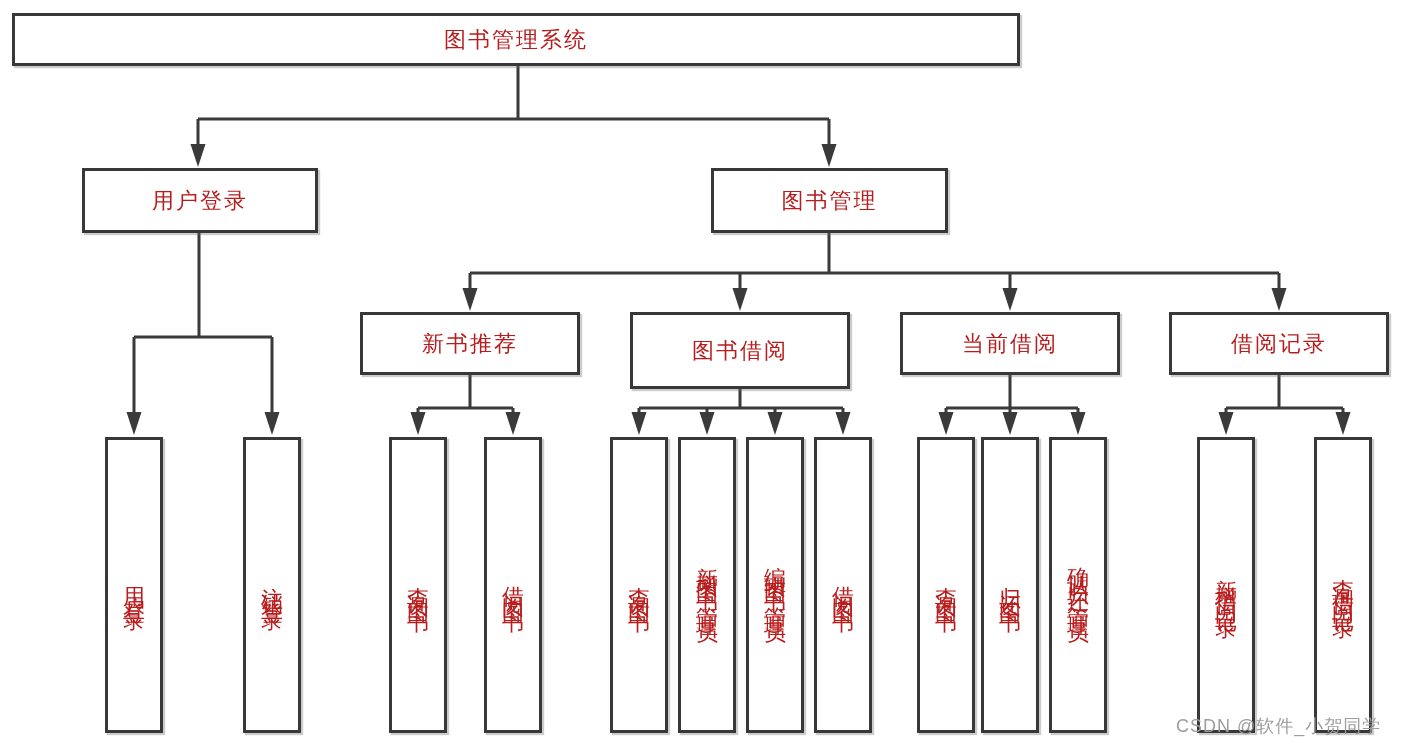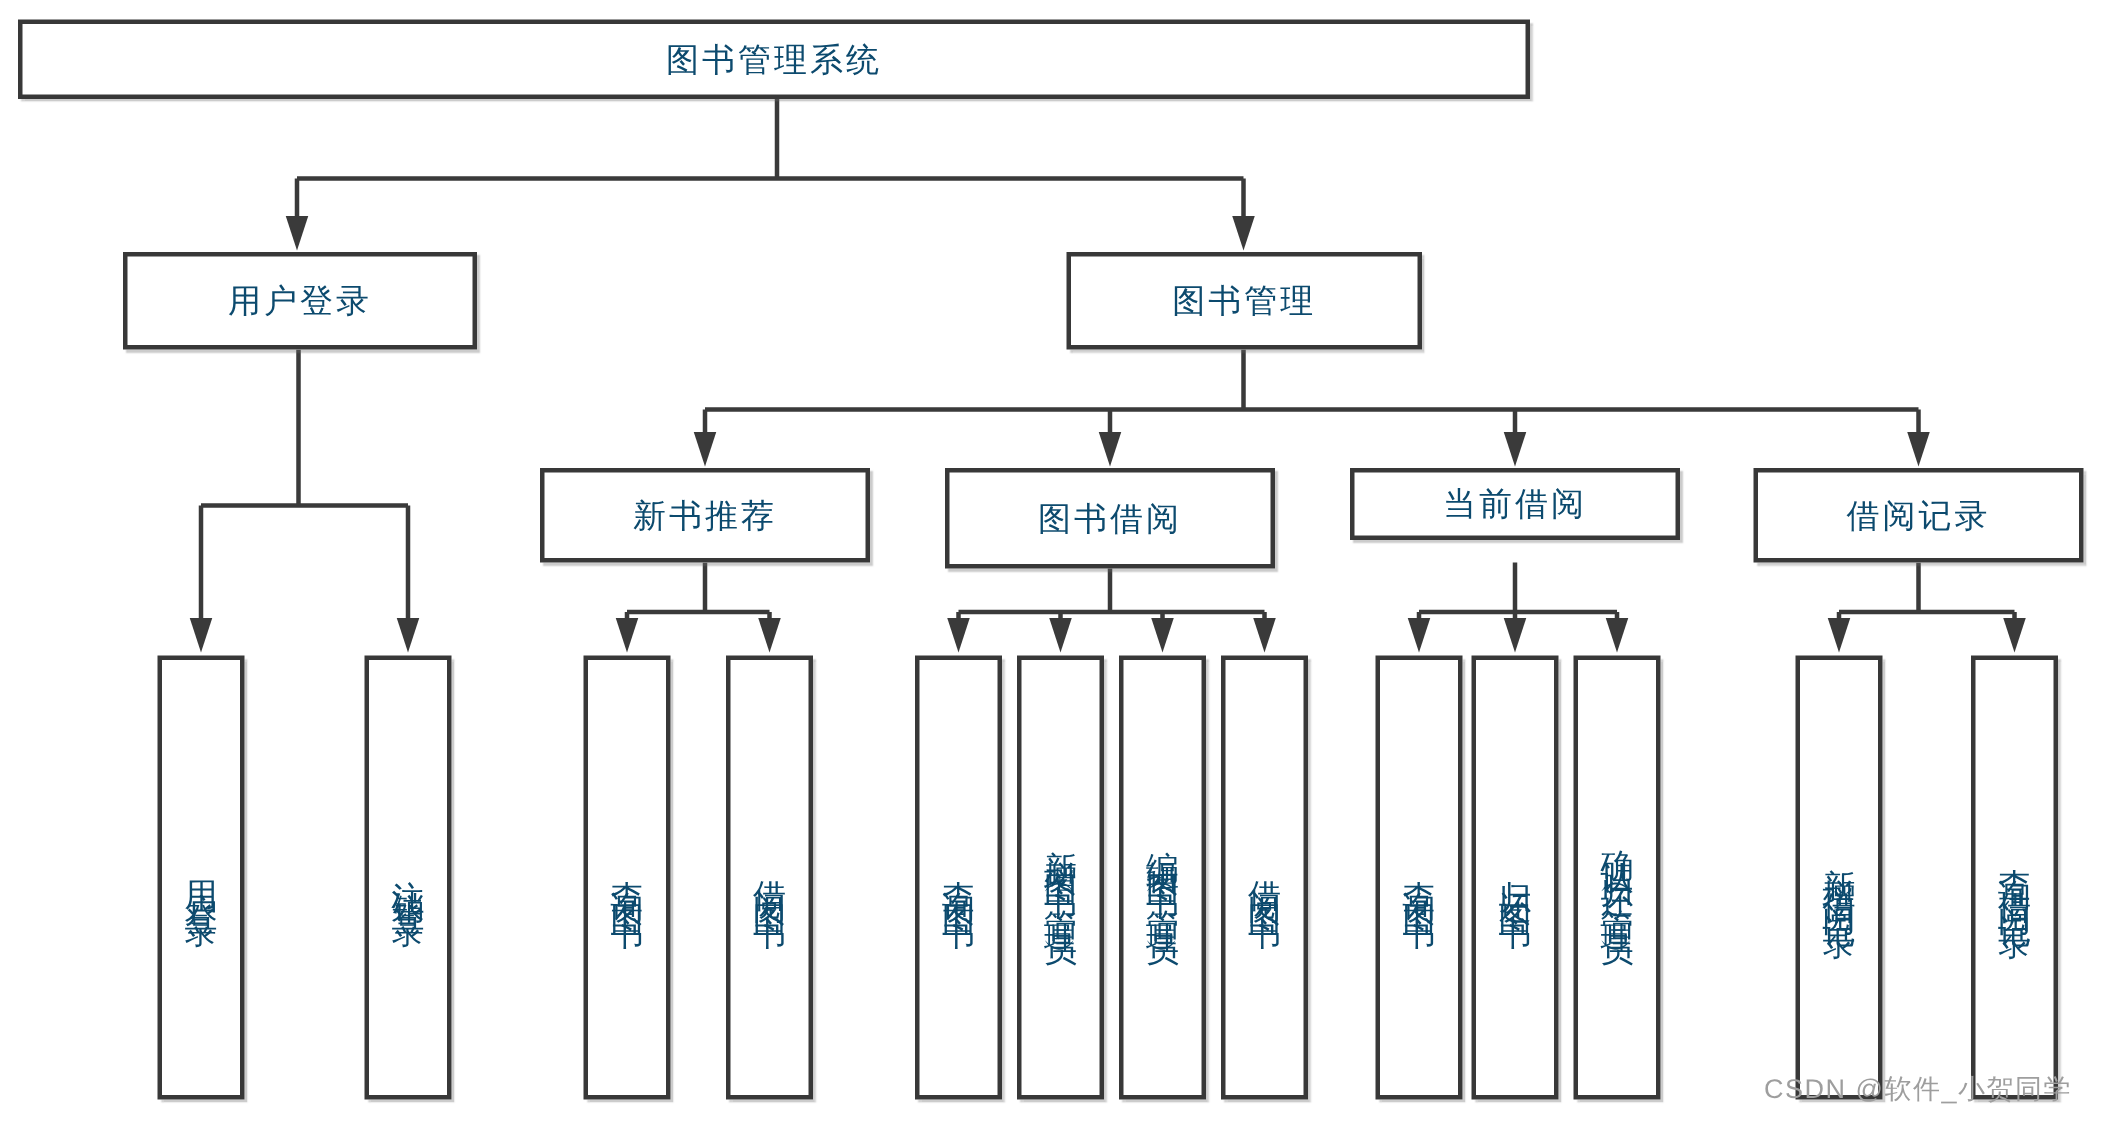--- a/index.html
+++ b/index.html
@@ -23,21 +23,21 @@
   }
   .node {
     position: absolute;
     box-sizing: border-box;
     background: #ffffff;
     border: 3px solid #383838;
     box-shadow: 2px 2px 1px rgba(110,110,110,0.35);
     display: flex;
     align-items: center;
     justify-content: center;
-    color: #0c4a6e;
+    color: #b91c1c;
     font-size: 22px;
   }
   .node.h span {
     letter-spacing: 2px;
     white-space: nowrap;
   }
   .node.v span {
     writing-mode: vertical-rl;
     text-orientation: mixed;
     letter-spacing: 8px;
@@ -115,24 +115,24 @@
   <div class="node h" style="left:82px; top:168px; width:236px; height:65px;">
     <span>用户登录</span>
   </div>
   <div class="node h" style="left:360px; top:312px; width:220px; height:63px;">
     <span>新书推荐</span>
   </div>
 
   <div class="node h" style="left:711px; top:168px; width:237px; height:65px;">
     <span>图书管理</span>
   </div>
-  <div class="node h" style="left:630px; top:312px; width:220px; height:67px;">
+  <div class="node h" style="left:630px; top:312px; width:220px; height:77px;">
     <span>图书借阅</span>
   </div>
-  <div class="node h" style="left:900px; top:312px; width:220px; height:48px;">
+  <div class="node h" style="left:900px; top:312px; width:220px; height:63px;">
     <span>当前借阅</span>
   </div>
   <div class="node h" style="left:1169px; top:312px; width:220px; height:63px;">
     <span>借阅记录</span>
   </div>
 
   <div class="node v" style="left:105px; top:437px; width:58px; height:296px;">
     <span>用户登录</span>
   </div>
   <div class="node v" style="left:243px; top:437px; width:58px; height:296px;">

